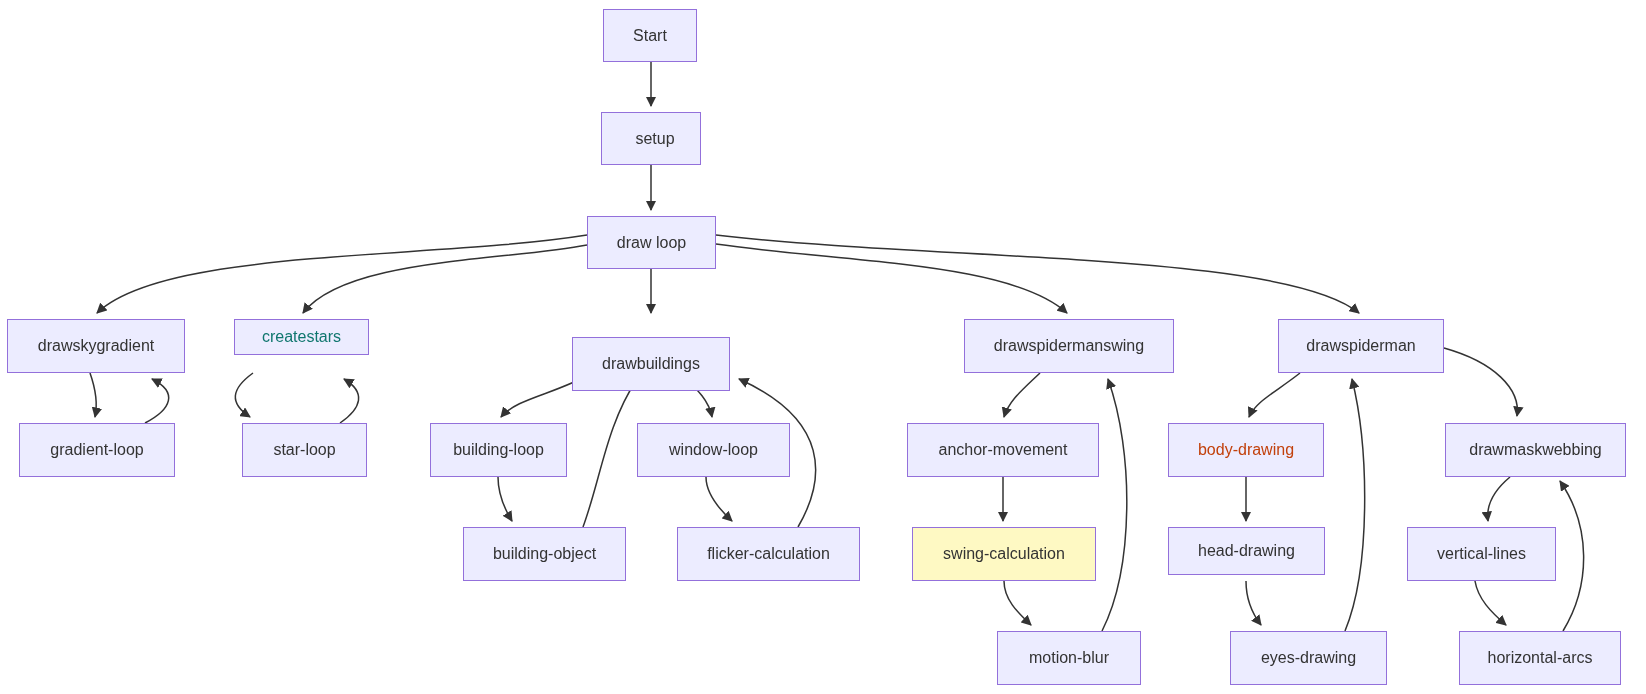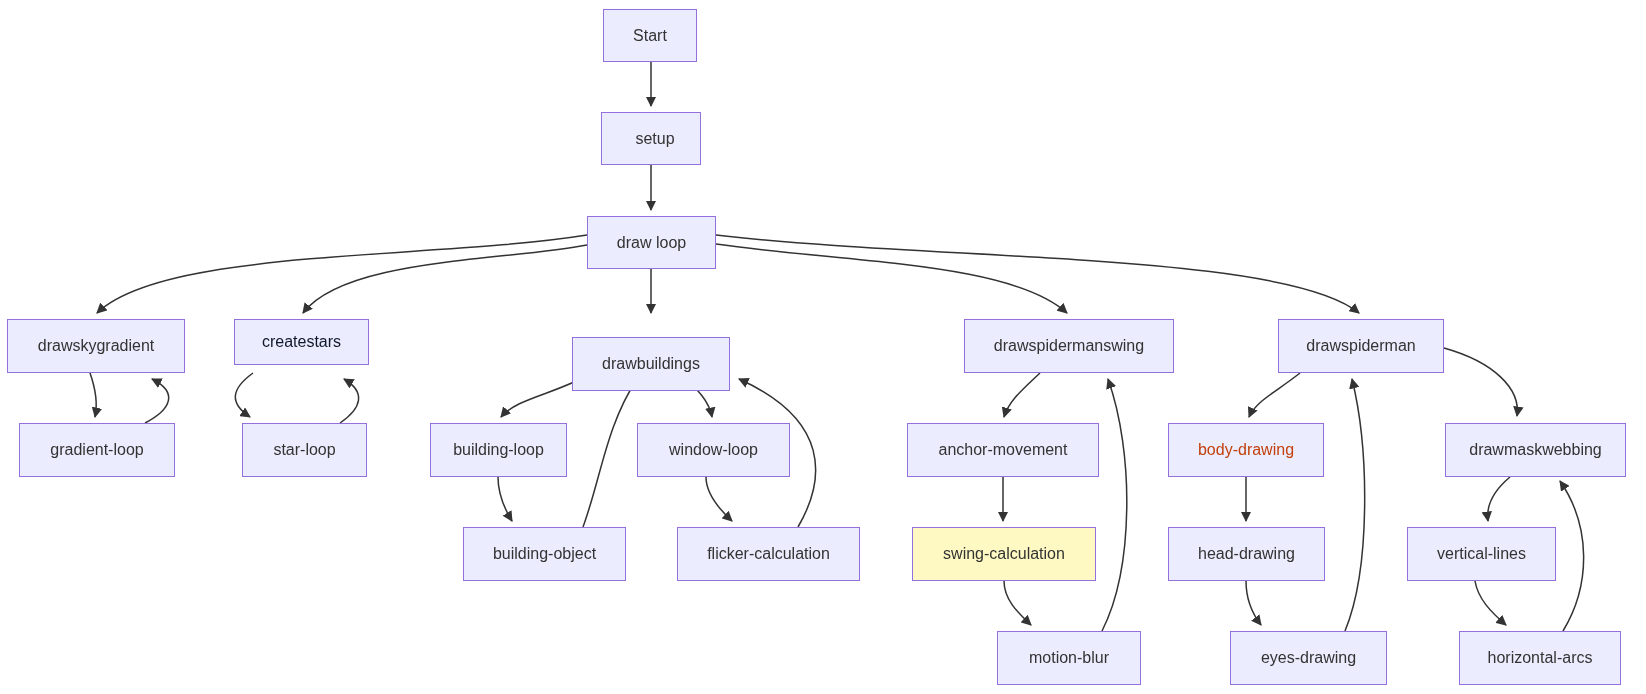--- a/index.html
+++ b/index.html
@@ -68,32 +68,32 @@
       <path d="M1345,631 C1371,568 1369,448 1352,379" fill="none" stroke="#333333" stroke-width="1.5" marker-end="url(#arrowhead)"></path>
       <path d="M1444,348 C1494,362 1521,389 1517,416" fill="none" stroke="#333333" stroke-width="1.5" marker-end="url(#arrowhead)"></path>
       <path d="M1510,477 C1492,492 1486,506 1488,521" fill="none" stroke="#333333" stroke-width="1.5" marker-end="url(#arrowhead)"></path>
       <path d="M1475,581 C1478,599 1491,612 1506,625" fill="none" stroke="#333333" stroke-width="1.5" marker-end="url(#arrowhead)"></path>
       <path d="M1563,631 C1591,585 1591,526 1560,481" fill="none" stroke="#333333" stroke-width="1.5" marker-end="url(#arrowhead)"></path>
     </svg>
 <div class="node" style="left: 603px; top: 9px; width: 94px; height: 53px; background: rgb(236, 236, 255); border: 1px solid rgb(147, 112, 219); color: rgb(51, 51, 51);">Start</div>
     <div class="node" style="left: 601px; top: 112px; width: 100px; height: 53px; background: rgb(236, 236, 255); border: 1px solid rgb(147, 112, 219); color: rgb(51, 51, 51); padding-left: 8px;">setup</div>
     <div class="node" style="left: 587px; top: 216px; width: 129px; height: 53px; background: rgb(236, 236, 255); border: 1px solid rgb(147, 112, 219); color: rgb(51, 51, 51);">draw loop</div>
     <div class="node" style="left: 7px; top: 319px; width: 178px; height: 54px; background: rgb(236, 236, 255); border: 1px solid rgb(147, 112, 219); color: rgb(51, 51, 51);">drawskygradient</div>
-    <div class="node" style="left: 234px; top: 319px; width: 135px; height: 46px; background: rgb(236, 236, 255); border: 1px solid rgb(147, 112, 219); color: #0f172a;">createstars</div>
+    <div class="node" style="left: 234px; top: 319px; width: 135px; height: 36px; background: rgb(236, 236, 255); border: 1px solid rgb(147, 112, 219); color: #0f766e;">createstars</div>
     <div class="node" style="left: 572px; top: 337px; width: 158px; height: 54px; background: rgb(236, 236, 255); border: 1px solid rgb(147, 112, 219); color: rgb(51, 51, 51);">drawbuildings</div>
     <div class="node" style="left: 964px; top: 319px; width: 210px; height: 54px; background: rgb(236, 236, 255); border: 1px solid rgb(147, 112, 219); color: rgb(51, 51, 51);">drawspidermanswing</div>
     <div class="node" style="left: 1278px; top: 319px; width: 166px; height: 54px; background: rgb(236, 236, 255); border: 1px solid rgb(147, 112, 219); color: rgb(51, 51, 51);">drawspiderman</div>
     <div class="node" style="left: 19px; top: 423px; width: 156px; height: 54px; background: rgb(236, 236, 255); border: 1px solid rgb(147, 112, 219); color: rgb(51, 51, 51);">gradient-loop</div>
     <div class="node" style="left: 242px; top: 423px; width: 125px; height: 54px; background: rgb(236, 236, 255); border: 1px solid rgb(147, 112, 219); color: rgb(51, 51, 51);">star-loop</div>
     <div class="node" style="left: 430px; top: 423px; width: 137px; height: 54px; background: rgb(236, 236, 255); border: 1px solid rgb(147, 112, 219); color: rgb(51, 51, 51);">building-loop</div>
     <div class="node" style="left: 637px; top: 423px; width: 153px; height: 54px; background: rgb(236, 236, 255); border: 1px solid rgb(147, 112, 219); color: rgb(51, 51, 51); text-align: center;">window-loop</div>
     <div class="node" style="left: 907px; top: 423px; width: 192px; height: 54px; background: rgb(236, 236, 255); border: 1px solid rgb(147, 112, 219); color: rgb(51, 51, 51);">anchor-movement</div>
     <div class="node" style="left: 1168px; top: 423px; width: 156px; height: 54px; background: rgb(236, 236, 255); border: 1px solid rgb(147, 112, 219); color: #c2410c;">body-drawing</div>
     <div class="node" style="left: 1445px; top: 423px; width: 181px; height: 54px; background: rgb(236, 236, 255); border: 1px solid rgb(147, 112, 219); color: rgb(51, 51, 51);">drawmaskwebbing</div>
     <div class="node" style="left: 463px; top: 527px; width: 163px; height: 54px; background: rgb(236, 236, 255); border: 1px solid rgb(147, 112, 219); color: rgb(51, 51, 51);">building-object</div>
     <div class="node" style="left: 677px; top: 527px; width: 183px; height: 54px; background: rgb(236, 236, 255); border: 1px solid rgb(147, 112, 219); color: rgb(51, 51, 51);">flicker-calculation</div>
     <div class="node" style="left: 912px; top: 527px; width: 184px; height: 54px; background: #fef9c3; border: 1px solid rgb(147, 112, 219); color: rgb(51, 51, 51);">swing-calculation</div>
-    <div class="node" style="left: 1168px; top: 527px; width: 157px; height: 54px; background: rgb(236, 236, 255); border: 1px solid rgb(147, 112, 219); color: rgb(51, 51, 51);">head-drawing</div>
+    <div class="node" style="left: 1168px; top: 527px; width: 157px; height: 48px; background: rgb(236, 236, 255); border: 1px solid rgb(147, 112, 219); color: rgb(51, 51, 51);">head-drawing</div>
     <div class="node" style="left: 1407px; top: 527px; width: 149px; height: 54px; background: rgb(236, 236, 255); border: 1px solid rgb(147, 112, 219); color: rgb(51, 51, 51);">vertical-lines</div>
     <div class="node" style="left: 997px; top: 631px; width: 144px; height: 54px; background: rgb(236, 236, 255); border: 1px solid rgb(147, 112, 219); color: rgb(51, 51, 51);">motion-blur</div>
     <div class="node" style="left: 1230px; top: 631px; width: 157px; height: 54px; background: rgb(236, 236, 255); border: 1px solid rgb(147, 112, 219); color: rgb(51, 51, 51);">eyes-drawing</div>
     <div class="node" style="left: 1459px; top: 631px; width: 162px; height: 54px; background: rgb(236, 236, 255); border: 1px solid rgb(147, 112, 219); color: rgb(51, 51, 51);">horizontal-arcs</div>
   </div>
 
 </body></html>

